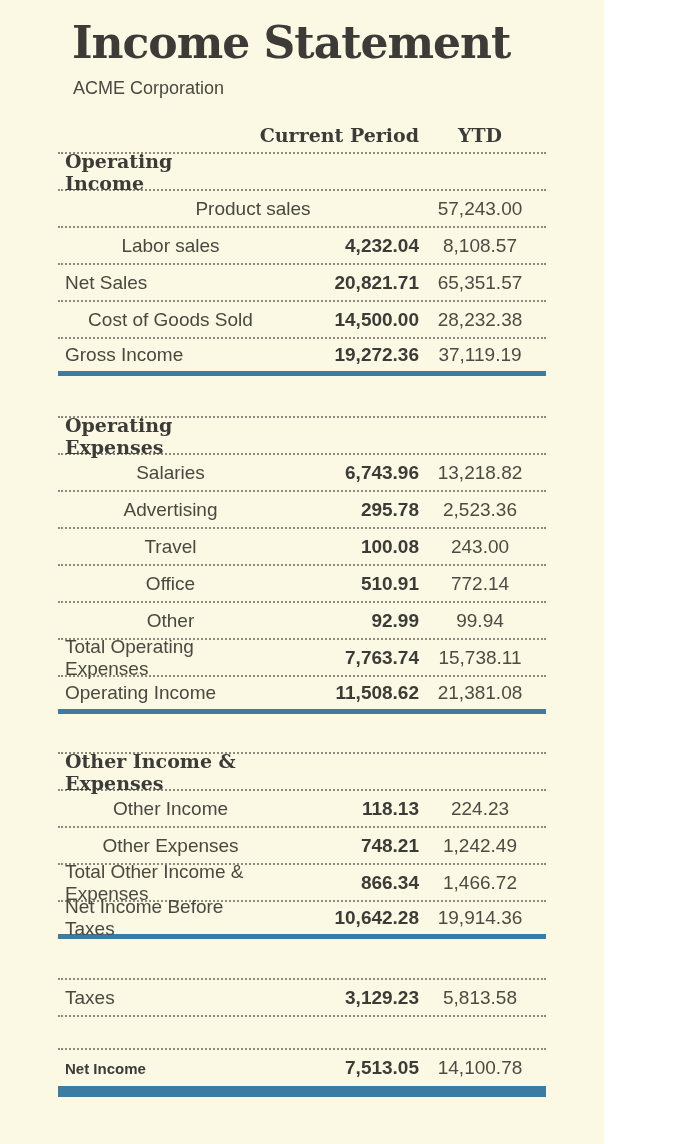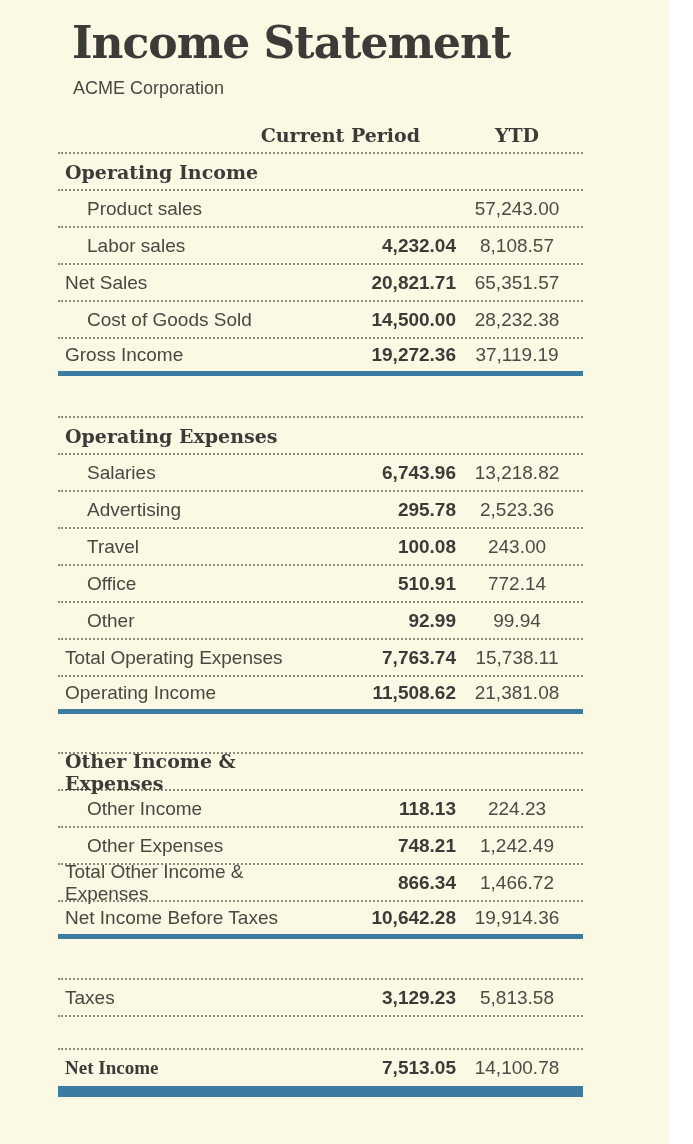--- a/index.html
+++ b/index.html
@@ -7,23 +7,23 @@
     --bg:#fbf8e3;
     --blue:#3c7ba2;
     --dot:#8d897b;
     --ink-dark:#3c3b38;
     --ink-body:#4a4840;
     --ink-ytd:#4d4b44;
   }
   html,body{margin:0;padding:0;}
   body{background:#fff;font-family:"Liberation Sans",sans-serif;}
   .sheet{
-    width:669px;height:1144px;box-sizing:border-box;
+    width:604px;height:1144px;box-sizing:border-box;
     background:var(--bg);
-    padding:16px 86px 0 58px;
+    padding:16px 58px 0 58px;
     overflow:hidden;
   }
   
   .doc-title{
     margin:0 0 0 14px;
     font-family:"DejaVu Serif",serif;
     font-weight:700;
     font-size:44px;
     line-height:53px;
     letter-spacing:-1px;
@@ -40,21 +40,21 @@
     font-style:italic;
     color:var(--ink-body);
   }
   
   .row{
     display:flex;align-items:center;
     height:37px;box-sizing:border-box;
     border-bottom:2px dotted var(--dot);
   }
   .colhead{
-    margin-top:19px;height:36px;gap:36px;
+    margin-top:19px;height:36px;
   }
   .lbl{flex:1;min-width:0;font-size:19px;color:var(--ink-body);}
   .cur{width:165px;text-align:right;font-size:19px;font-weight:700;color:var(--ink-dark);}
   .ytd{width:122px;padding-right:5px;text-align:center;font-size:19px;color:var(--ink-ytd);}
   .colhead .cur,.colhead .ytd{
     font-family:"DejaVu Serif",serif;
     font-weight:700;font-size:19px;
     color:var(--ink-dark);
   }
   .stmt-section{border-top:2px dotted var(--dot);}
@@ -62,26 +62,26 @@
   #sections-root > section:nth-child(2){margin-top:40px;}
   #sections-root > section:nth-child(3){margin-top:38px;}
   #sections-root > section:nth-child(4){margin-top:39px;}
   #sections-root > section:nth-child(5){margin-top:31px;}
   .section-header .shead{
     font-family:"DejaVu Serif",serif;
     font-weight:700;font-size:19px;
     color:var(--ink-dark);
     padding-left:7px;
   }
-  .row.item .lbl{padding-left:29px;}
+  .row.item .lbl{padding-left:29px;text-align:center;}
   .row.total .lbl{padding-left:7px;}
   .row.grand .lbl{
     padding-left:7px;
-    font-family:Liberation Serif, serif;
-    font-weight:700;font-size:19px;
+    font-family:Liberation Sans, sans-serif;
+    font-weight:700;font-size:15px;
     color:var(--ink-dark);
   }
   .row.rule-blue{border-bottom:5px solid var(--blue);}
   .row.rule-blue-thick{height:47px;border-bottom:11px solid var(--blue);}
 </style>
 </head>
 <body>
 
 <div class="sheet">
 

